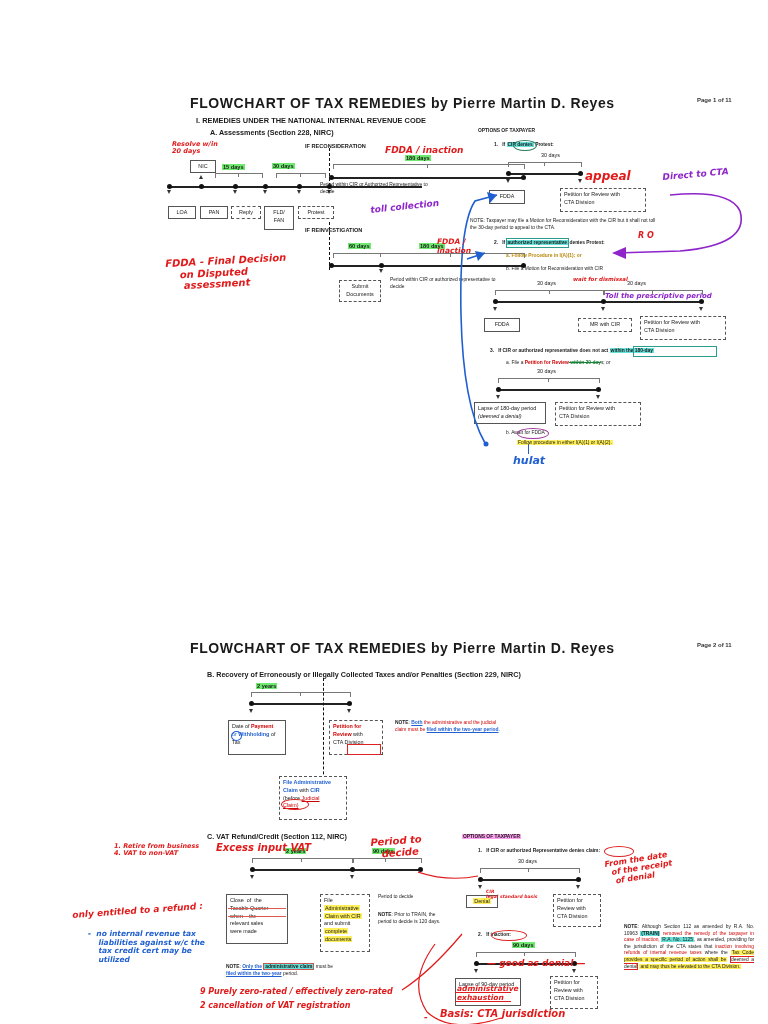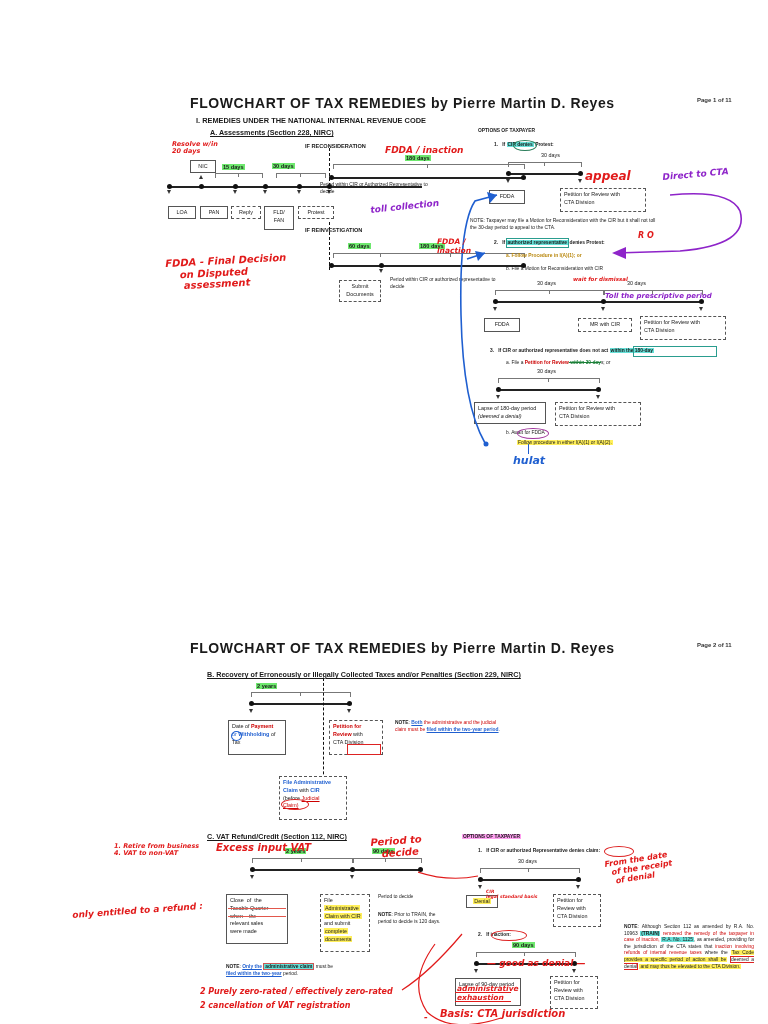--- a/index.html
+++ b/index.html
@@ -7,21 +7,21 @@
   body{width:768px;height:1024px;position:relative;overflow:hidden;
        font-family:"Liberation Sans", sans-serif;color:#1a1a1a;}
   .page{position:absolute;left:0;width:768px;}
   .p1{top:0;height:512px;}
   .p2{top:512px;height:512px;}
 
   .hdr{position:absolute;font-size:14px;font-weight:bold;letter-spacing:.6px;}
   .pgno{position:absolute;font-size:6px;font-weight:bold;color:#333;}
 
   .sect{position:absolute;font-weight:bold;font-size:7.4px;}
-  .sub{position:absolute;font-weight:bold;font-size:7.2px;text-decoration:underline;}
+  .sub{position:absolute;font-weight:bold;font-size:7.2px;}
   .lbl{position:absolute;font-size:5.6px;}
   .lblb{position:absolute;font-size:5.6px;font-weight:bold;}
   .tiny{position:absolute;font-size:4.9px;line-height:1.35;}
   .tinyb{position:absolute;font-size:4.9px;font-weight:bold;line-height:1.35;}
 
   .box{position:absolute;border:1px solid #555;background:#fff;
        font-size:5.4px;padding:2px 3px;box-sizing:border-box;line-height:1.45;}
   .dbox{position:absolute;border:1px dashed #555;background:#fff;
        font-size:5.4px;padding:2px 3px;box-sizing:border-box;line-height:1.45;}
 
@@ -325,21 +325,25 @@
     <path d="M30 2 Q2 40 22 70 Q46 92 96 76" stroke="#e11b1b" stroke-width="1.2" fill="none"></path>
   </svg>
 
   <div class="hand hred" style="left:216px;top:330px;font-size:10px;">Excess input VAT</div>
   <div class="hand hred" style="left:370px;top:325px;font-size:10px;transform:rotate(-4deg);">Period to
    decide</div>
   <div class="hand hred" style="left:114px;top:843px;font-size:6.5px;position:absolute;"></div>
   <div class="hand hred" style="left:114px;top:331px;font-size:6.5px;">1. Retire from business
 4. VAT to non-VAT</div>
   <div class="hand hred" style="left:72px;top:398px;font-size:9px;transform:rotate(-4deg);">only entitled to a refund :</div>
-  <div class="hand hred" style="left:200px;top:475px;font-size:8px;">2 Purely zero-rated / effectively zero-rated</div>
+  <div class="hand hblue" style="left:88px;top:418px;font-size:7.5px;">-  no internal revenue tax
+    liabilities against w/c the
+    tax credit cert may be
+    utilized</div>
+  <div class="hand hred" style="left:200px;top:475px;font-size:8px;">9 Purely zero-rated / effectively zero-rated</div>
   <div class="hand hred" style="left:200px;top:489px;font-size:8px;">2 cancellation of VAT registration</div>
   <div class="hand hred" style="left:604px;top:348px;font-size:8px;transform:rotate(-9deg);">From the date
   of the receipt
    of denial</div>
   <div class="hand hred" style="left:486px;top:377px;font-size:4.5px;">CIR
 legal standard basis</div>
   <div class="hand hred" style="left:487px;top:446px;font-size:9px;">— good as denial —</div>
   <div class="hand hred" style="left:457px;top:473px;font-size:7.5px;">administrative
 exhaustion</div>
   <div style="position:absolute;left:455px;top:480px;width:56px;height:1.2px;background:#e11b1b;"></div>

